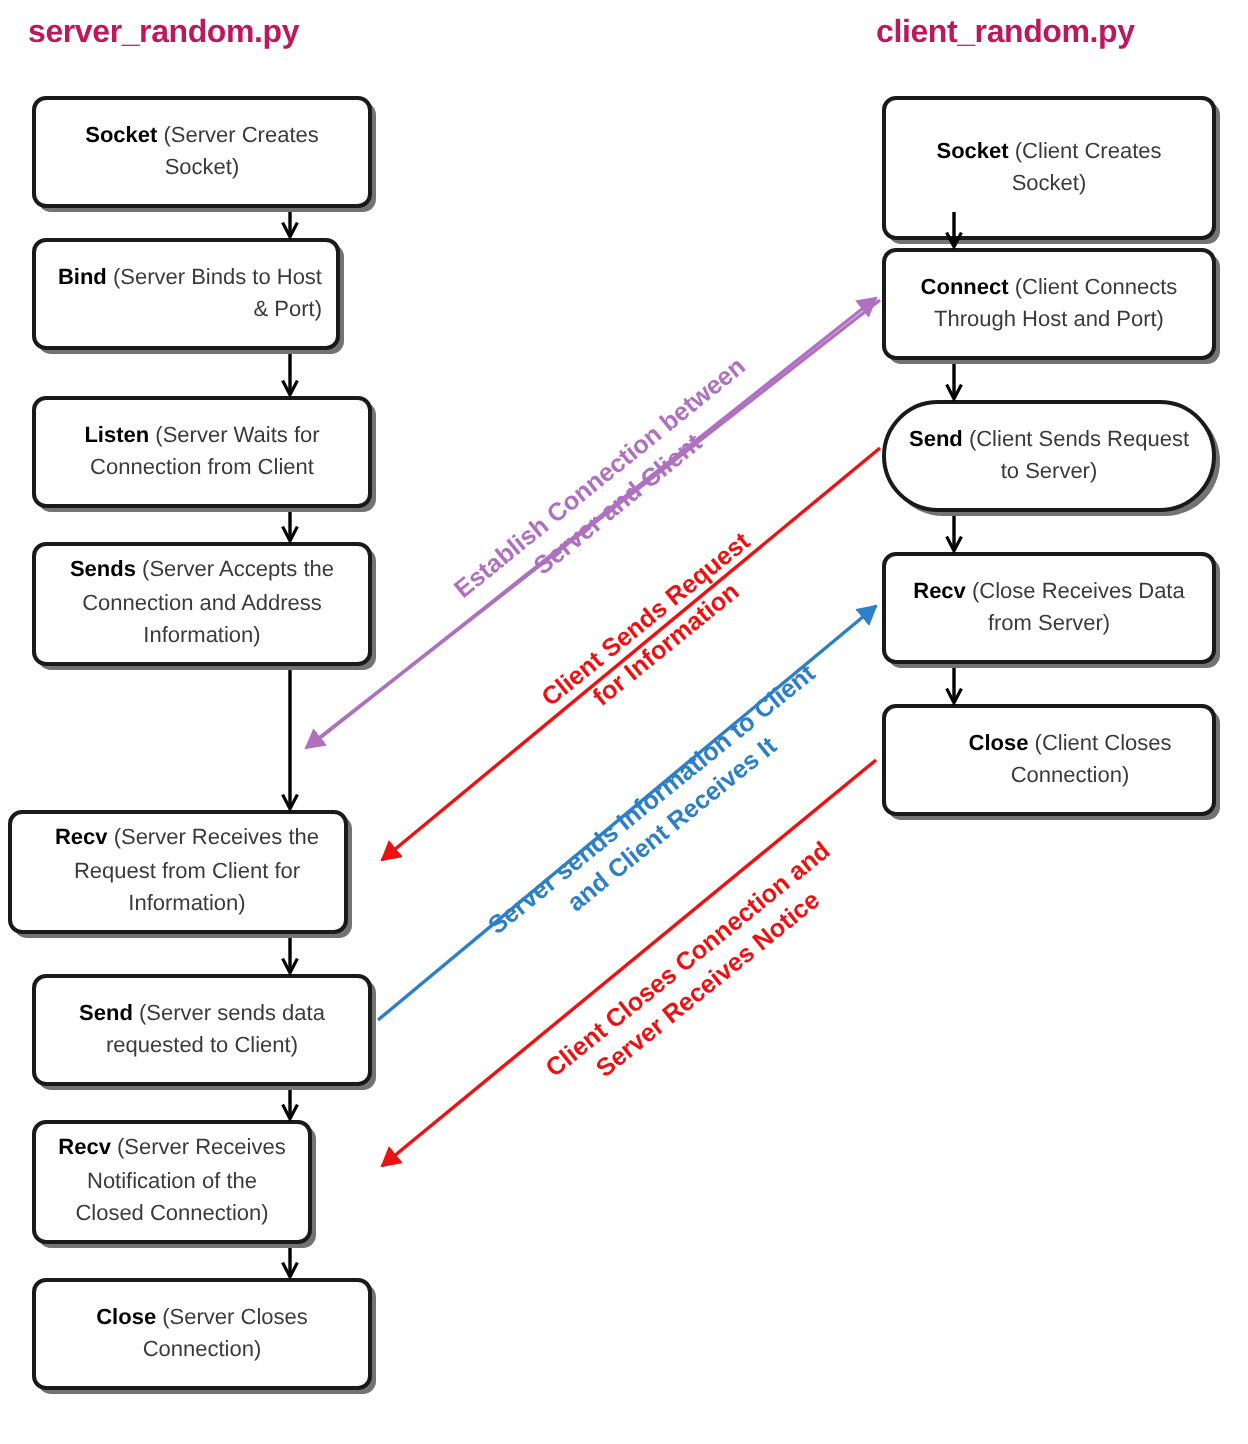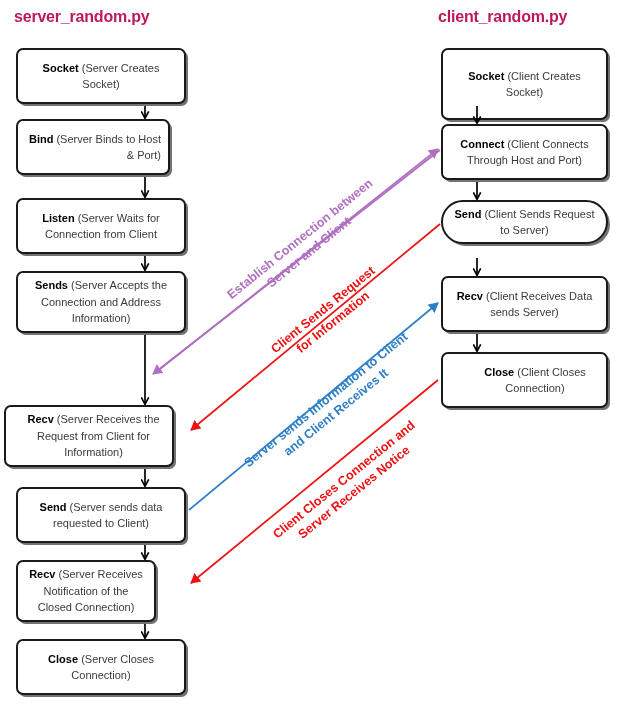--- a/index.html
+++ b/index.html
@@ -148,31 +148,31 @@
     </span>
   </div>
 
   <div class="node" style="left:441px; top:124px; width:167px; height:56px;">
     <span class="txt">
       <b>Connect</b> 
       <span>(Client Connects Through Host and Port)</span>
     </span>
   </div>
 
-  <div class="node" style="left:441px; top:200px; width:167px; height:44px;border-radius:28px;">
+  <div class="node" style="left:441px; top:200px; width:167px; height:56px;border-radius:28px;">
     <span class="txt">
       <b>Send</b> 
       <span>(Client Sends Request to Server)</span>
     </span>
   </div>
 
   <div class="node" style="left:441px; top:276px; width:167px; height:56px;">
     <span class="txt">
       <b>Recv</b> 
-      <span>(Client Receives Data sends Server)</span>
+      <span>(Close Receives Data from Server)</span>
     </span>
   </div>
 
   <div class="node" style="left:441px; top:352px; width:167px; height:56px;padding-left:28px;">
     <span class="txt">
       <b>Close</b> 
       <span>(Client Closes Connection)</span>
     </span>
   </div>
 

